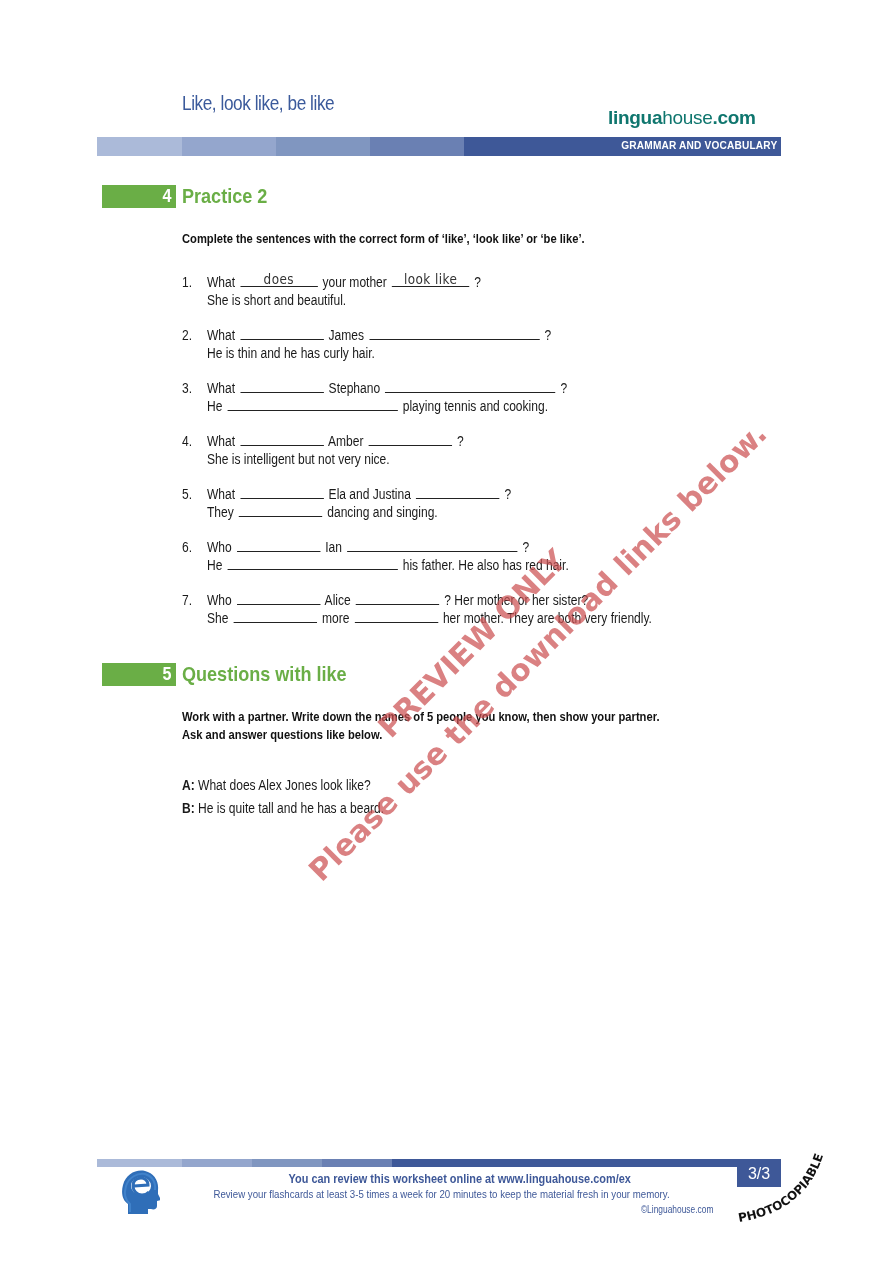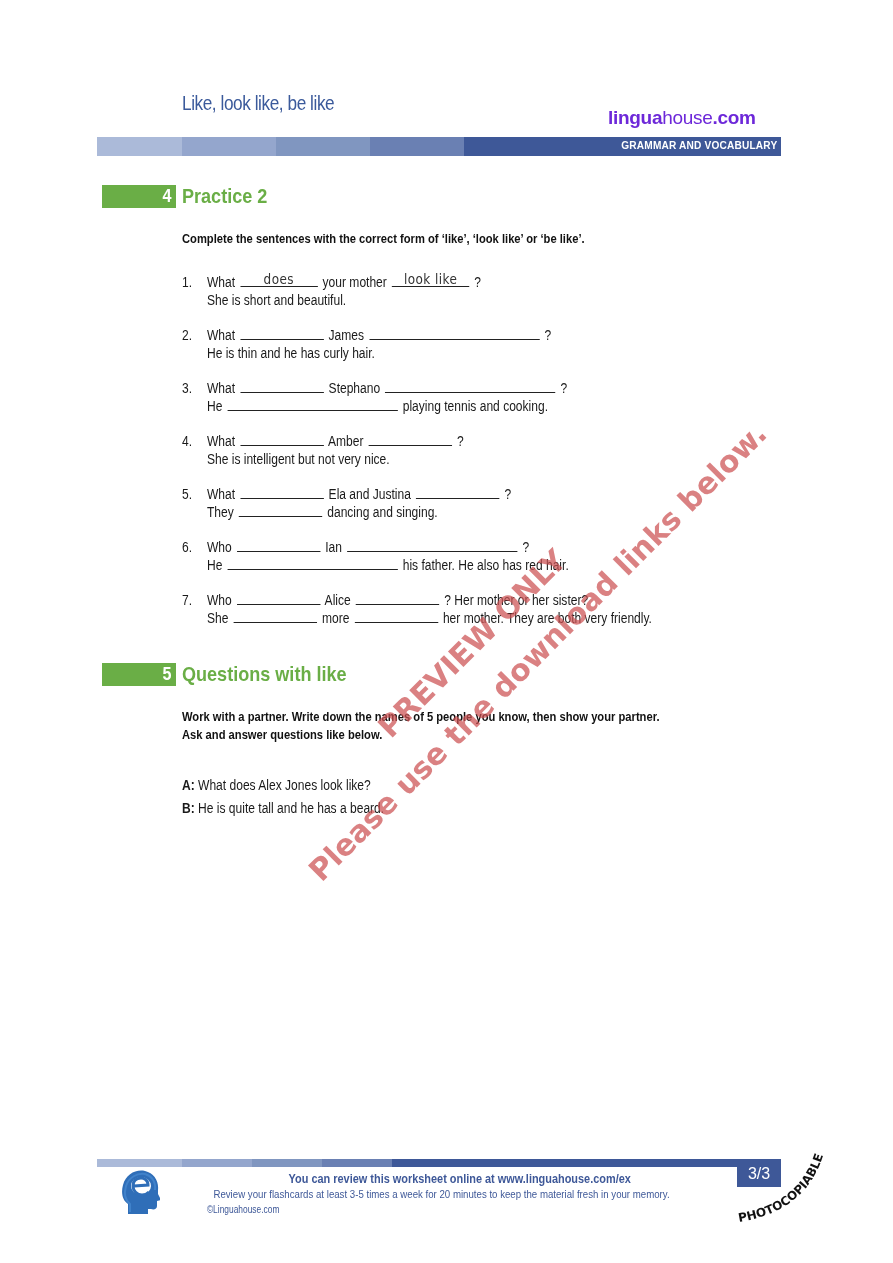--- a/index.html
+++ b/index.html
@@ -3,21 +3,21 @@
 <meta charset="utf-8">
 <style>
   html, body { margin: 0; padding: 0; background: #ffffff; }
   body { width: 893px; height: 1263px; position: relative; overflow: hidden;
          font-family: "Liberation Sans", sans-serif; color: #1a1a1a; }
   .abs { position: absolute; }
 
   
   .doc-title { left: 182px; top: 92px; font-size: 20px; color: #3b5a9b; letter-spacing: -0.5px;
                transform: scaleX(0.86); transform-origin: left top; white-space: nowrap; }
-  .brand { left: 608px; top: 107px; font-size: 19px; color: #6d28d9; white-space: nowrap; letter-spacing: -0.3px; }
+  .brand { left: 608px; top: 107px; font-size: 19px; color: #0f766e; white-space: nowrap; letter-spacing: -0.3px; }
   .brand b { font-weight: bold; }
   .brand .mid { font-weight: normal; }
   .hbar { top: 137px; height: 19px; }
   .hbar-label { right: 116px; top: 139px; font-size: 11.5px; font-weight: bold; color: #ffffff;
                 letter-spacing: 0.2px; transform: scaleX(0.88); transform-origin: right top; white-space: nowrap; }
 
   
   .sec-bar { left: 102px; width: 74px; height: 23px; background: #6aae46; }
   .sec-num { color: #fff; font-weight: bold; font-size: 19px; position: absolute; right: 4px; top: 0px;
              transform: scaleX(0.85); transform-origin: right top; }
@@ -44,21 +44,21 @@
   .wm { font-family: "DejaVu Sans", sans-serif; font-weight: bold; color: rgba(204, 80, 82, 0.72);
         white-space: nowrap; transform-origin: center center; }
 
   
   .fbar { top: 1159px; height: 8px; }
   .page-box { left: 737px; top: 1159px; width: 44px; height: 28px; background: #3e5898; color: #fff;
               font-size: 16px; text-align: center; line-height: 30px; }
   .foot1 { left: 200px; width: 520px; top: 1171px; text-align: center; font-size: 13px; font-weight: bold; color: #3e5898; white-space: nowrap; }
   .foot1 span, .foot2 span, .foot3 span { display: inline-block; transform: scaleX(0.84); }
   .foot2 { left: 170px; width: 580px; top: 1188px; text-align: left; font-size: 11.5px; color: #3e5898; white-space: nowrap; }
-  .foot3 { left: 200px; width: 520px; top: 1204px; text-align: left; font-size: 10px; color: #3e5898; white-space: nowrap; }
+  .foot3 { left: 200px; width: 520px; top: 1204px; text-align: right; font-size: 10px; color: #3e5898; white-space: nowrap; }
   .photocop { left: 735px; top: 1150px; width: 100px; height: 80px; }
   .logo { left: 120px; top: 1168px; width: 40px; height: 48px; }
 </style>
 </head>
 <body>
 
 <div class="abs doc-title">Like, look like, be like</div>
 <div class="abs brand"><b>lingua</b><span class="mid">house</span><b>.com</b></div>
 
 <div class="abs hbar" style="left:97px;width:85px;background:#abbad9;"></div>

